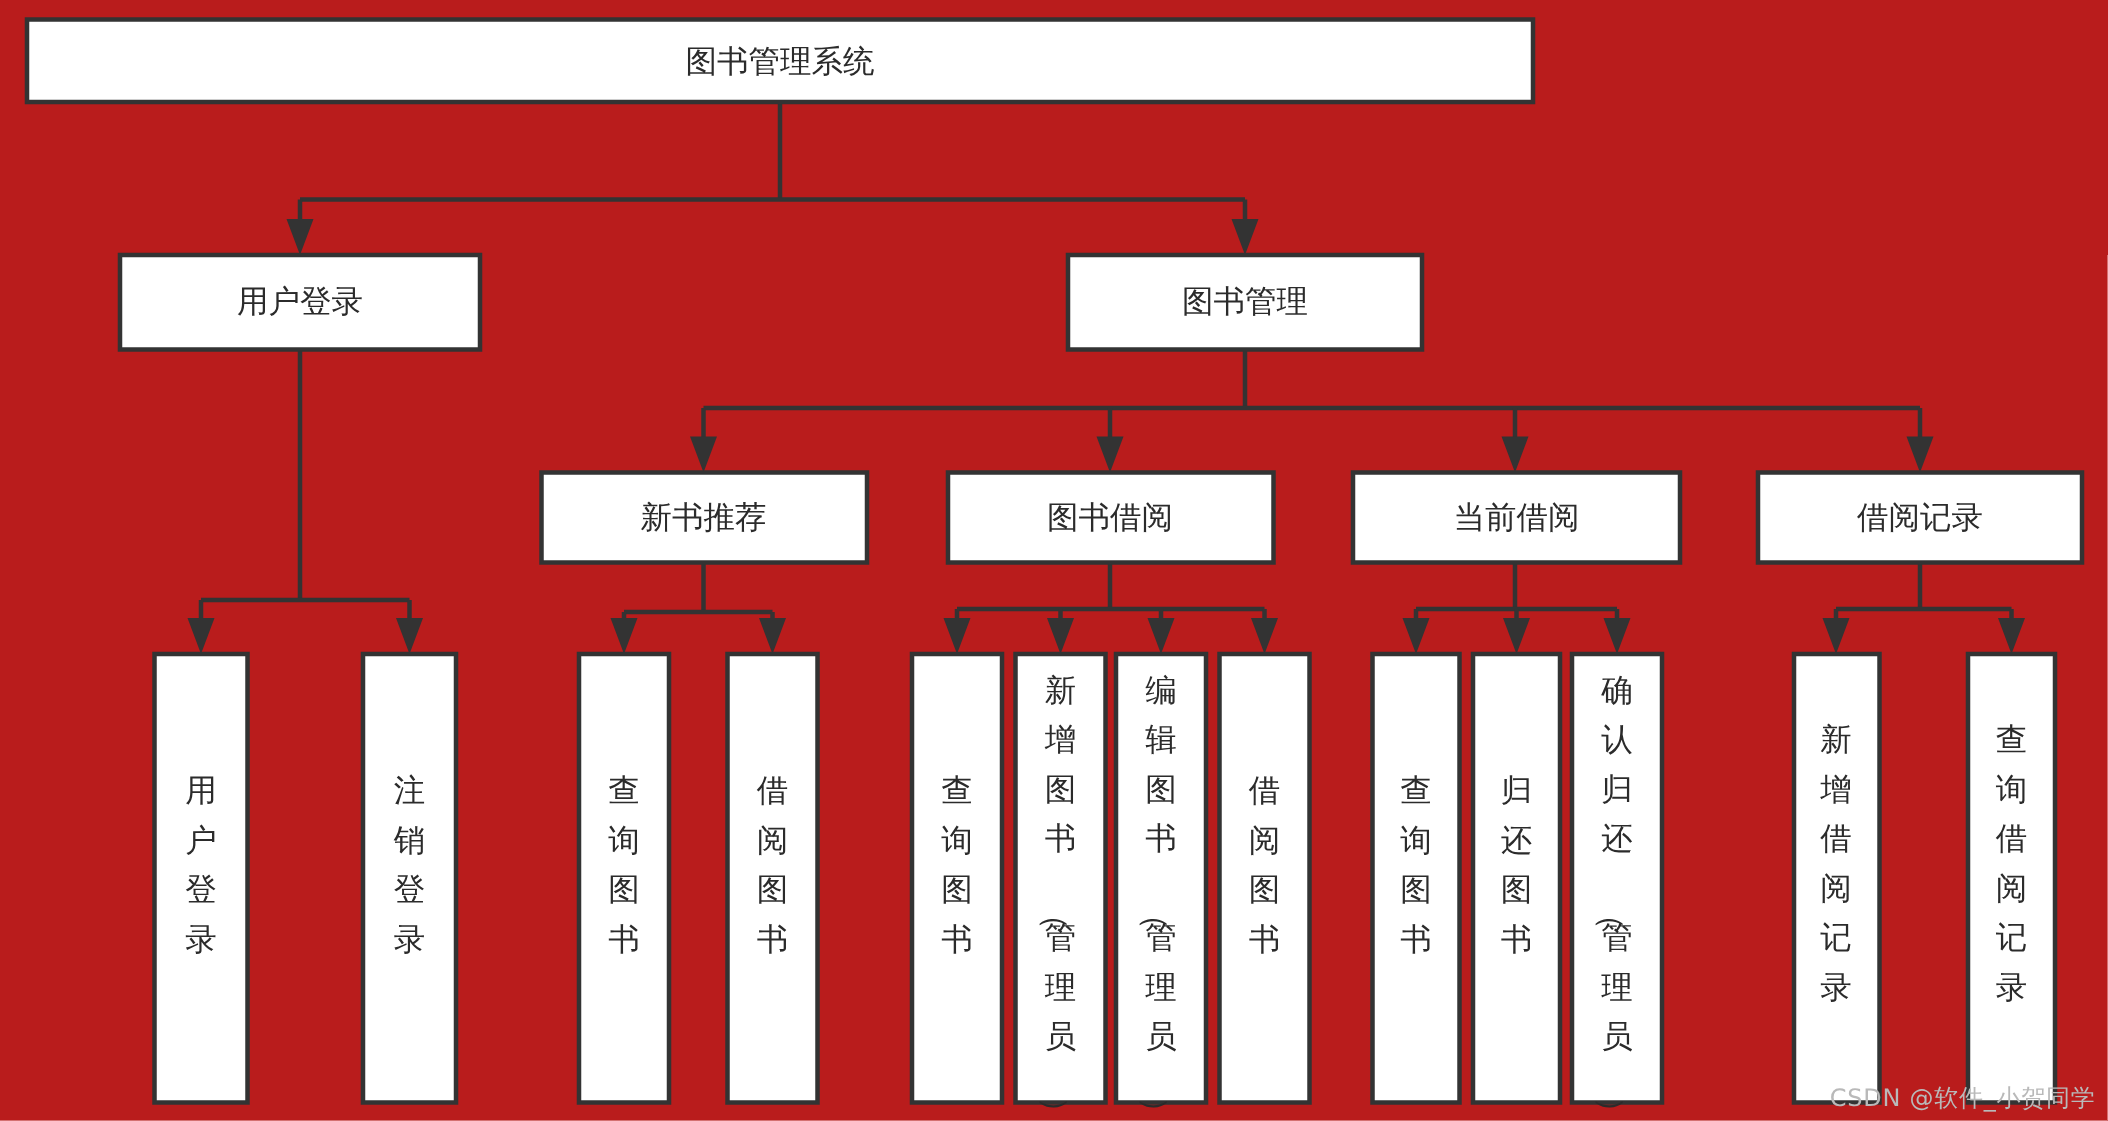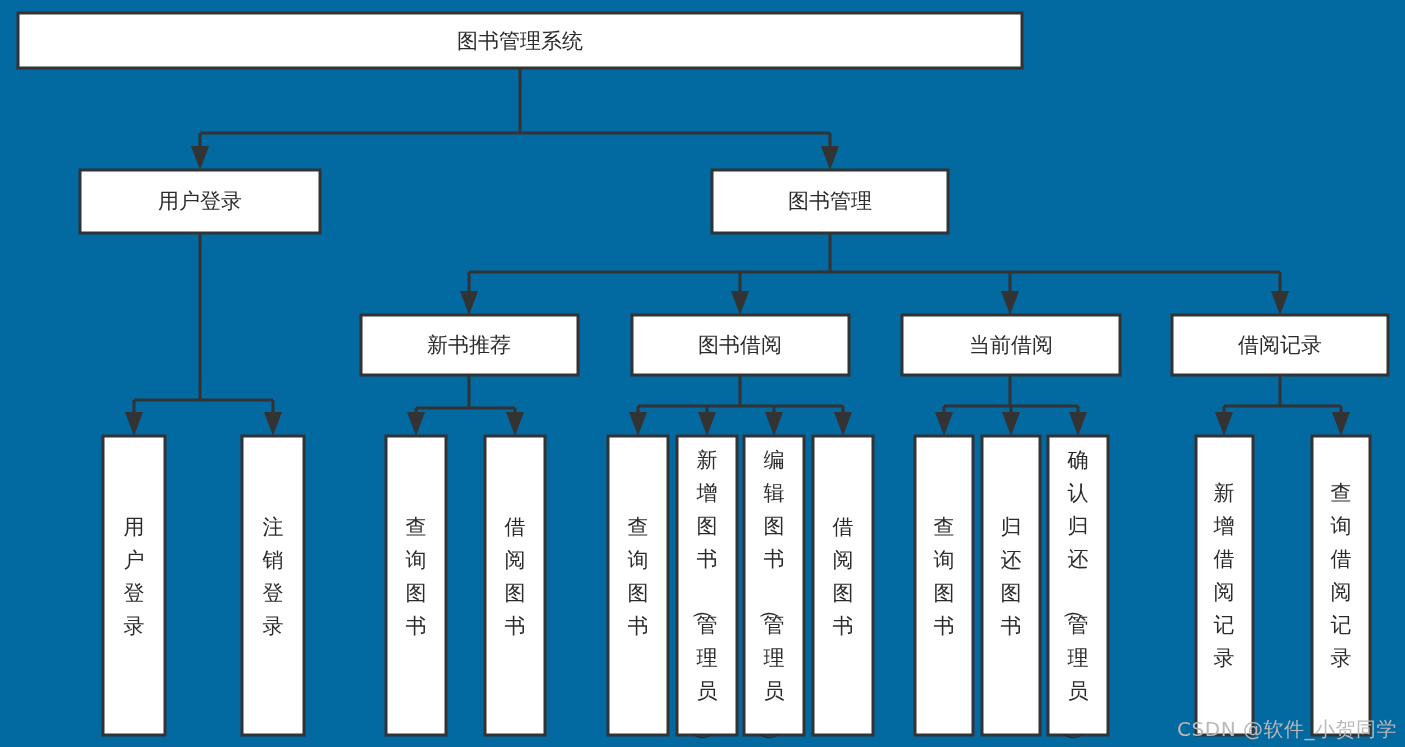--- a/index.html
+++ b/index.html
@@ -10,21 +10,21 @@
   body {
     width: 1405px;
     height: 747px;
     font-family: "DejaVu Sans", "Liberation Sans", sans-serif;
     overflow: hidden;
   }
   #diagram-root {
     position: relative;
     width: 1405px;
     height: 747px;
-    background: #0369a1;
+    background: #b91c1c;
   }
   svg#diagram-svg {
     position: absolute;
     left: 0;
     top: 0;
     width: 1405px;
     height: 747px;
   }
   .node-box {
     fill: #ffffff;
@@ -51,21 +51,21 @@
     font-family: "DejaVu Sans", "Liberation Sans", sans-serif;
     font-size: 21px;
     fill: #2b2b2b;
     text-anchor: middle;
   }
   .watermark-text {
     position: absolute;
     right: 8px;
     bottom: 4px;
     font-family: "DejaVu Sans", "Liberation Sans", sans-serif;
-    font-size: 20px;
+    font-size: 16px;
     color: #b9b9b9;
     white-space: nowrap;
     letter-spacing: 0.5px;
   }
 </style>
 </head>
 <body>
 
 <div id="diagram-root">
 

